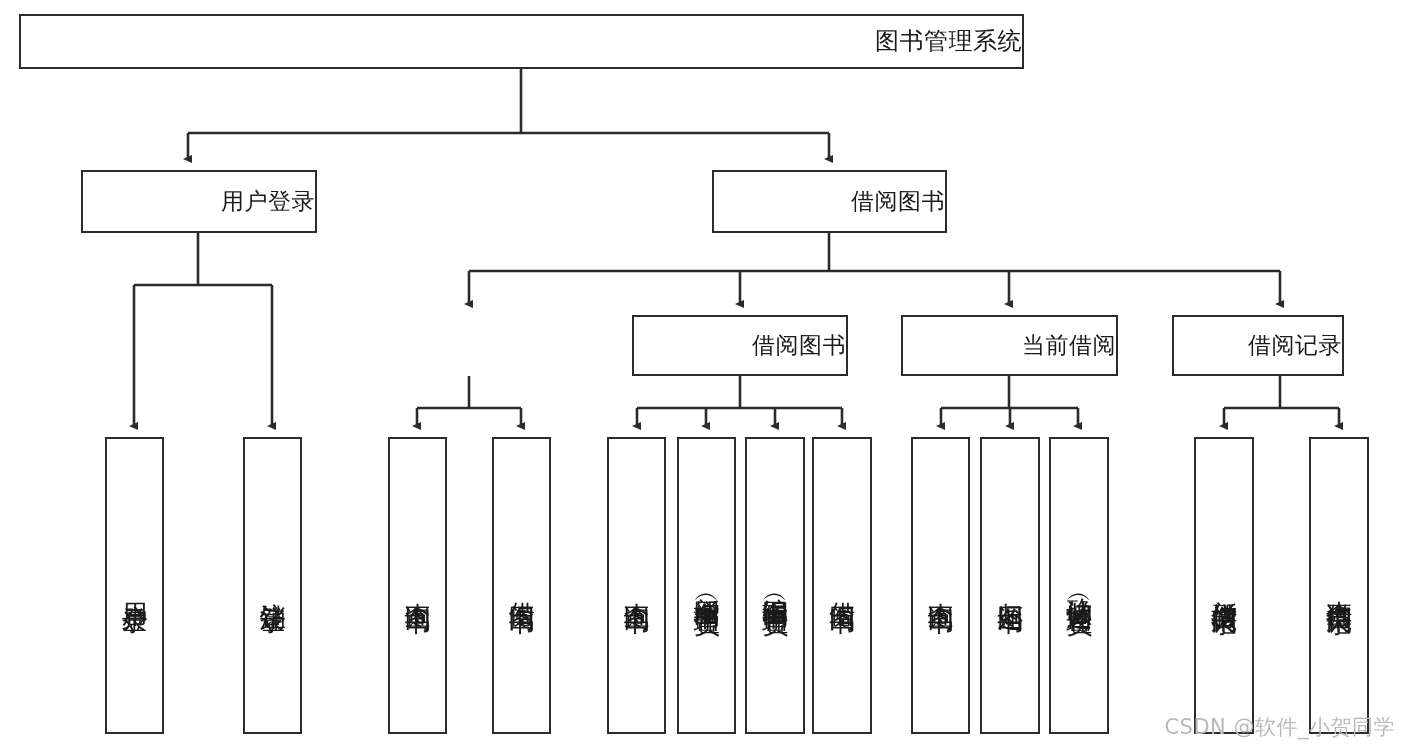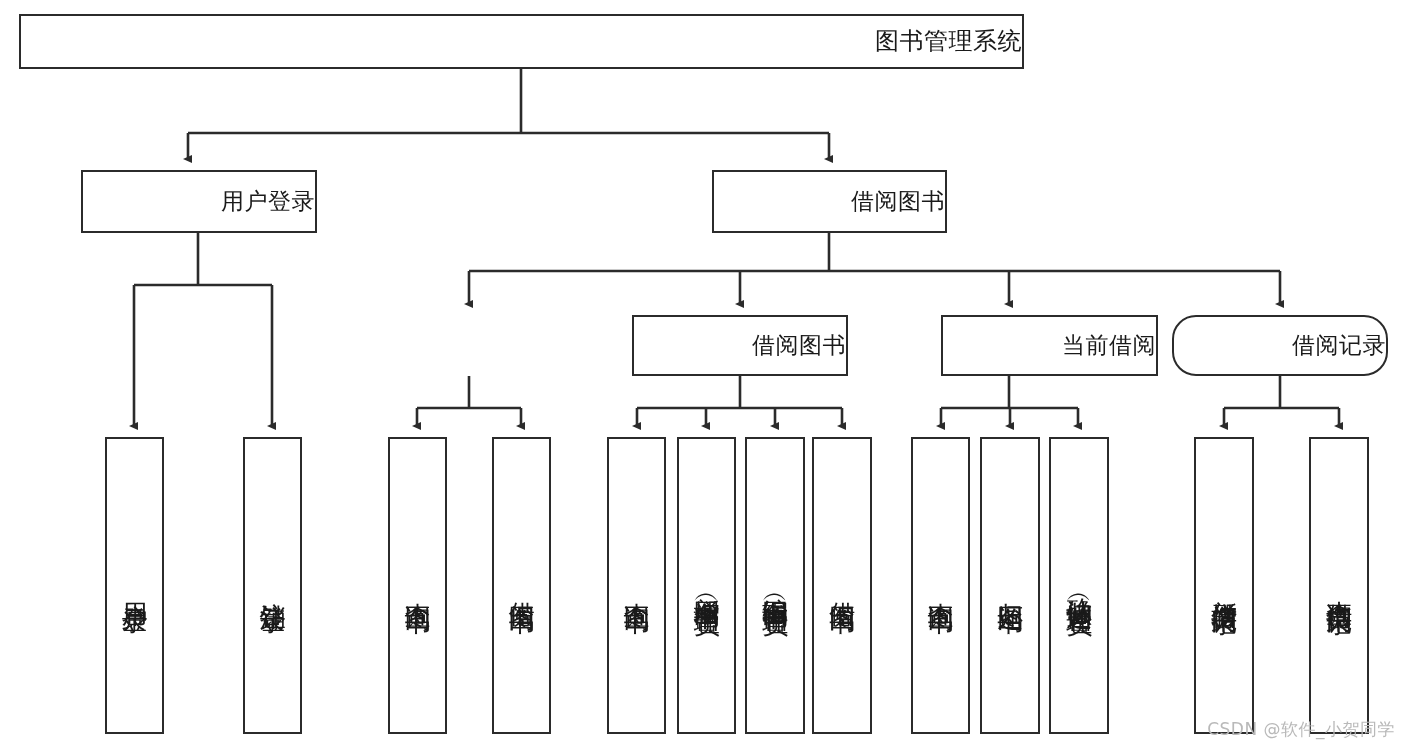--- a/index.html
+++ b/index.html
@@ -60,21 +60,21 @@
     text-orientation: upright;
     font-size: 26px;
     line-height: 1.05;
     letter-spacing: 2px;
     white-space: nowrap;
   }
   #watermark {
     position: absolute;
     right: 10px;
     bottom: 6px;
-    font-size: 17px;
+    font-size: 21px;
     color: #b9b9b9;
     letter-spacing: 0.5px;
     white-space: nowrap;
     user-select: none;
   }
 </style>
 </head>
 <body>
 
 <div id="canvas">
@@ -136,24 +136,24 @@
   <div class="node horiz" style="left:81px; top:170px; width:236px; height:63px;">
     <span class="label">用户登录</span>
   </div>
   <div class="node horiz" style="left:712px; top:170px; width:235px; height:63px;">
     <span class="label">借阅图书</span>
   </div>
 
   <div class="node horiz" style="left:632px; top:315px; width:216px; height:61px;">
     <span class="label">借阅图书</span>
   </div>
-  <div class="node horiz" style="left:901px; top:315px; width:217px; height:61px;margin-left:40px;">
+  <div class="node horiz" style="left:901px; top:315px; width:217px; height:61px;">
     <span class="label">当前借阅</span>
   </div>
-  <div class="node horiz" style="left:1172px; top:315px; width:216px; height:61px;border-radius:24px;">
+  <div class="node horiz" style="left:1172px; top:315px; width:172px; height:61px;">
     <span class="label">借阅记录</span>
   </div>
 
   <div class="node vert" style="left:105px; top:437px; width:59px; height:297px;">
     <span class="label">用户登录</span>
   </div>
   <div class="node vert" style="left:243px; top:437px; width:59px; height:297px;">
     <span class="label">注销登录</span>
   </div>
 

